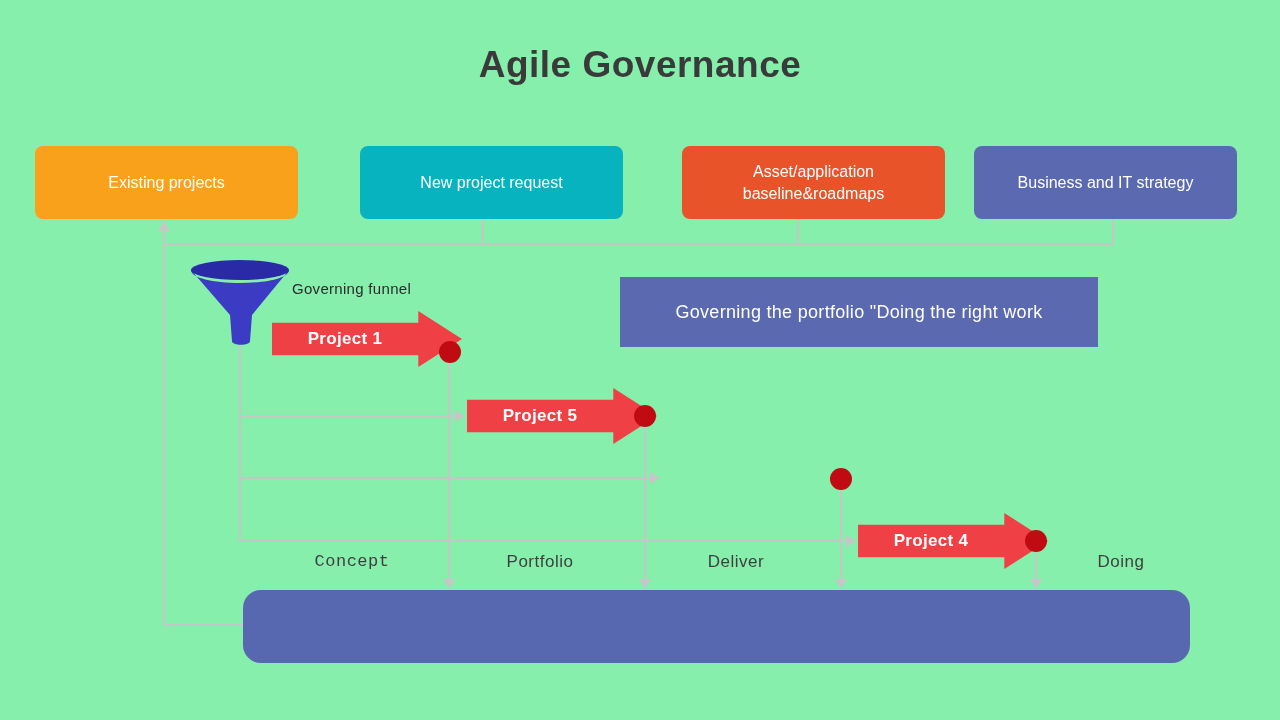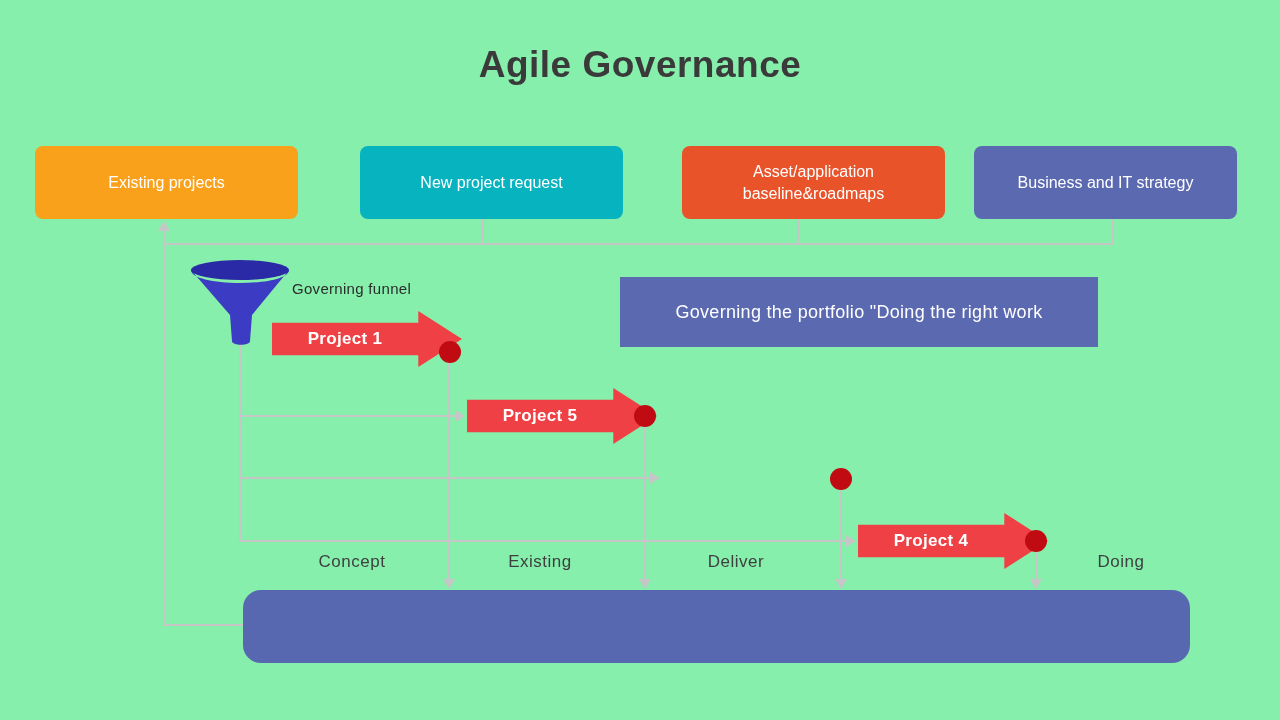--- a/index.html
+++ b/index.html
@@ -36,21 +36,21 @@
   .p4{left:858px;top:513px;}
 
   .milestone{position:absolute;width:22px;height:22px;border-radius:50%;background:#C00B12;}
   .m1{left:439px;top:341px;}
   .m2{left:634px;top:405px;}
   .m3{left:830px;top:468px;}
   .m4{left:1025px;top:530px;}
 
   .stage{position:absolute;top:552px;width:120px;text-align:center;
     font-size:17px;color:#3f3f3f;letter-spacing:.5px;}
-  .s1{left:292px;}
+  .s1{left:292px;font-family:Liberation Mono, monospace;}
   .s2{left:480px;}
   .s3{left:676px;}
   .s4{left:1061px;}
 
   .bottombar{position:absolute;left:243px;top:590px;width:947px;height:73px;
     background:#5868B0;border-radius:18px;}
 
   .ah{position:absolute;width:0;height:0;}
   .ah-up{border-left:6px solid transparent;border-right:6px solid transparent;border-bottom:10px solid #c6c6c6;}
   .ah-right{border-top:6px solid transparent;border-bottom:6px solid transparent;border-left:10px solid #c6c6c6;}
@@ -104,19 +104,19 @@
   <div class="project p1">Project 1</div>
   <div class="project p2">Project 5</div>
   <div class="project p4">Project 4</div>
 
   <div class="milestone m1"></div>
   <div class="milestone m2"></div>
   <div class="milestone m3"></div>
   <div class="milestone m4"></div>
 
   <div class="stage s1">Concept</div>
-  <div class="stage s2">Existing</div>
+  <div class="stage s2">Portfolio</div>
   <div class="stage s3">Deliver</div>
   <div class="stage s4">Doing</div>
 
   <div class="bottombar"></div>
 
 </div>
 
 </body></html>

